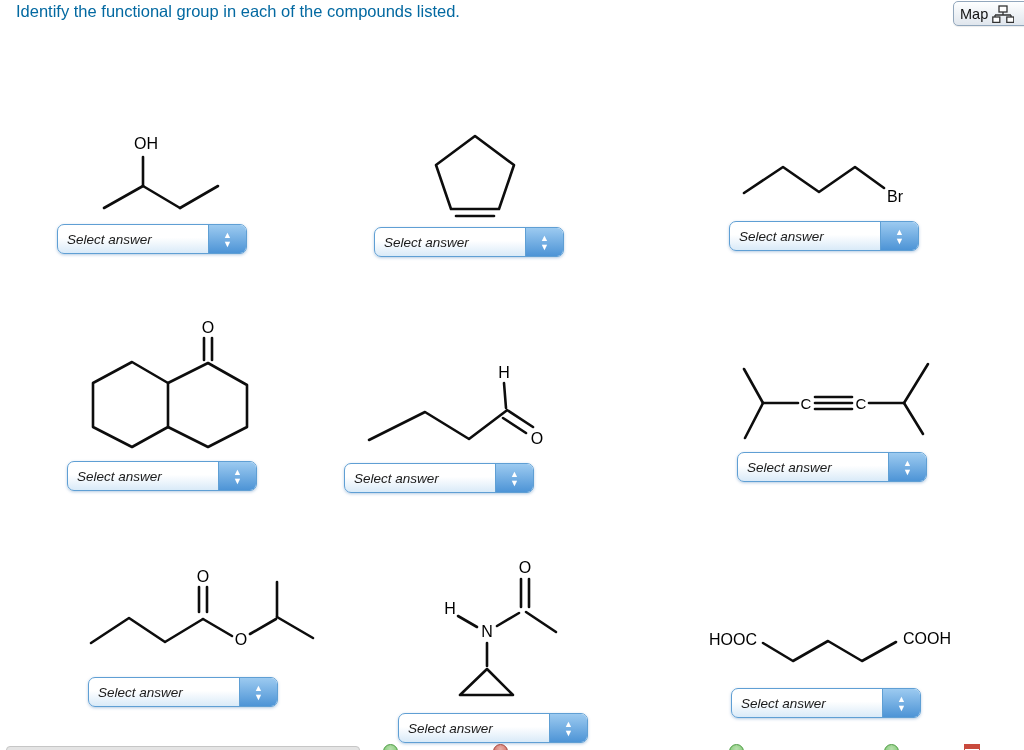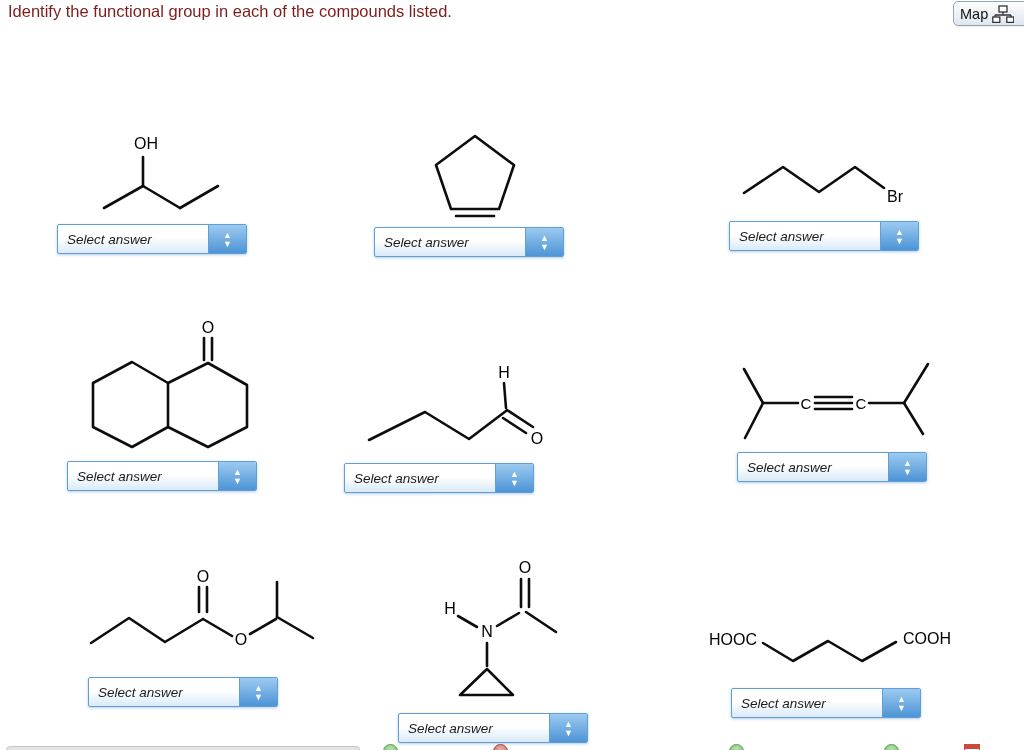--- a/index.html
+++ b/index.html
@@ -1,21 +1,21 @@
 <!DOCTYPE html>
 <html><head>
 <meta charset="utf-8">
 <style>
   html,body{margin:0;padding:0;}
   body{
     width:1024px;height:750px;position:relative;overflow:hidden;
     background:#ffffff;font-family:"Liberation Sans", sans-serif;
   }
   .page-title{
-    position:absolute;left:8px;top:2px;font-size:16.5px;color:#7f1d1d;
+    position:absolute;left:16px;top:2px;font-size:16.5px;color:#0369a1;
   }
   
   .map-btn{
     position:absolute;left:953px;top:1px;width:86px;height:25px;
     border:1px solid #92a7bc;border-radius:5px;
     background:linear-gradient(#feffff,#e0e6ed);
     display:flex;align-items:center;gap:4px;padding:0 6px;box-sizing:border-box;
     font-size:14.5px;color:#111;box-shadow:0 1px 1px rgba(0,0,0,.08);
   }
   
@@ -23,21 +23,21 @@
   svg.structures line, svg.structures path, svg.structures polyline{
     stroke:#0d0d0d;stroke-width:2.6;fill:none;stroke-linecap:round;stroke-linejoin:round;
   }
   svg.structures text{
     fill:#000;font-family:"Liberation Sans",sans-serif;font-size:16px;
   }
   svg.structures text.small{font-size:15px;}
   
   .dd{
     position:absolute;width:190px;height:30px;box-sizing:border-box;
-    border:1.5px solid #5f9fd4;border-radius:2px;overflow:hidden;
+    border:1.5px solid #5f9fd4;border-radius:7px;overflow:hidden;
     background:linear-gradient(#ffffff 45%,#d9eaf8);
     box-shadow:0 1px 3px rgba(90,140,190,.45);
     display:flex;align-items:stretch;cursor:pointer;
   }
   .dd .dd-label{
     flex:1;display:flex;align-items:center;padding-left:9px;
     font-style:italic;font-size:13.5px;color:#1b1b1b;white-space:nowrap;
   }
   .dd .dd-spin{
     width:37px;border-left:1px solid #5f9fd4;

